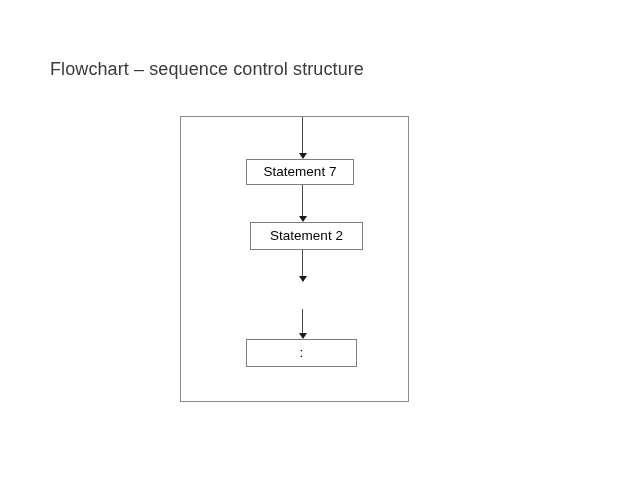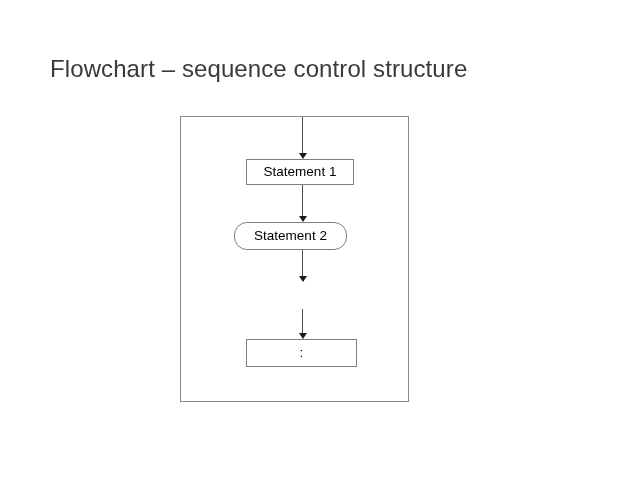--- a/index.html
+++ b/index.html
@@ -21,21 +21,21 @@
     top: 0;
     width: 638px;
     height: 478px;
     background: #ffffff;
   }
 
   #slide-title {
     position: absolute;
     left: 50px;
     top: 54px;
-    font-size: 24px;
+    font-size: 18px;
     line-height: 30px;
     font-weight: normal;
     color: #3a3a3a;
     letter-spacing: 0.1px;
     white-space: nowrap;
   }
 
   
   #flow-frame {
     position: absolute;
@@ -58,21 +58,21 @@
     font-size: 13.5px;
     line-height: 1;
     display: flex;
     align-items: center;
     justify-content: center;
     text-align: center;
     white-space: nowrap;
   }
 
   #box-stmt1 { left: 65px;  top: 42px;  width: 108px; height: 26px; }
-  #box-stmt2 { left: 53px;  top: 105px; width: 113px; height: 28px; border-radius: 13px; }
+  #box-stmt2 { left: 69px;  top: 105px; width: 113px; height: 28px; }
   #box-stmt3 { left: 65px;  top: 165px; width: 108px; height: 27px; }
   #box-ellipsis { left: 65px; top: 222px; width: 111px; height: 28px; }
 
   #box-ellipsis .ellipsis-mark {
     font-size: 13.5px;
     line-height: 1;
     color: #000000;
     letter-spacing: 0;
   }
 
@@ -120,21 +120,21 @@
   <div id="slide-title">Flowchart – sequence control structure</div>
 
   <div id="flow-frame">
 
     <div class="connector" id="arrow-top">
       <div class="stem"></div>
       <div class="head"></div>
     </div>
 
     <div class="flow-box" id="box-stmt1">
-      <span>Statement 1</span>
+      <span>Statement 7</span>
     </div>
 
     <div class="connector" id="arrow-1-2">
       <div class="stem"></div>
       <div class="head"></div>
     </div>
 
     <div class="flow-box" id="box-stmt2">
       <span>Statement 2</span>
     </div>

